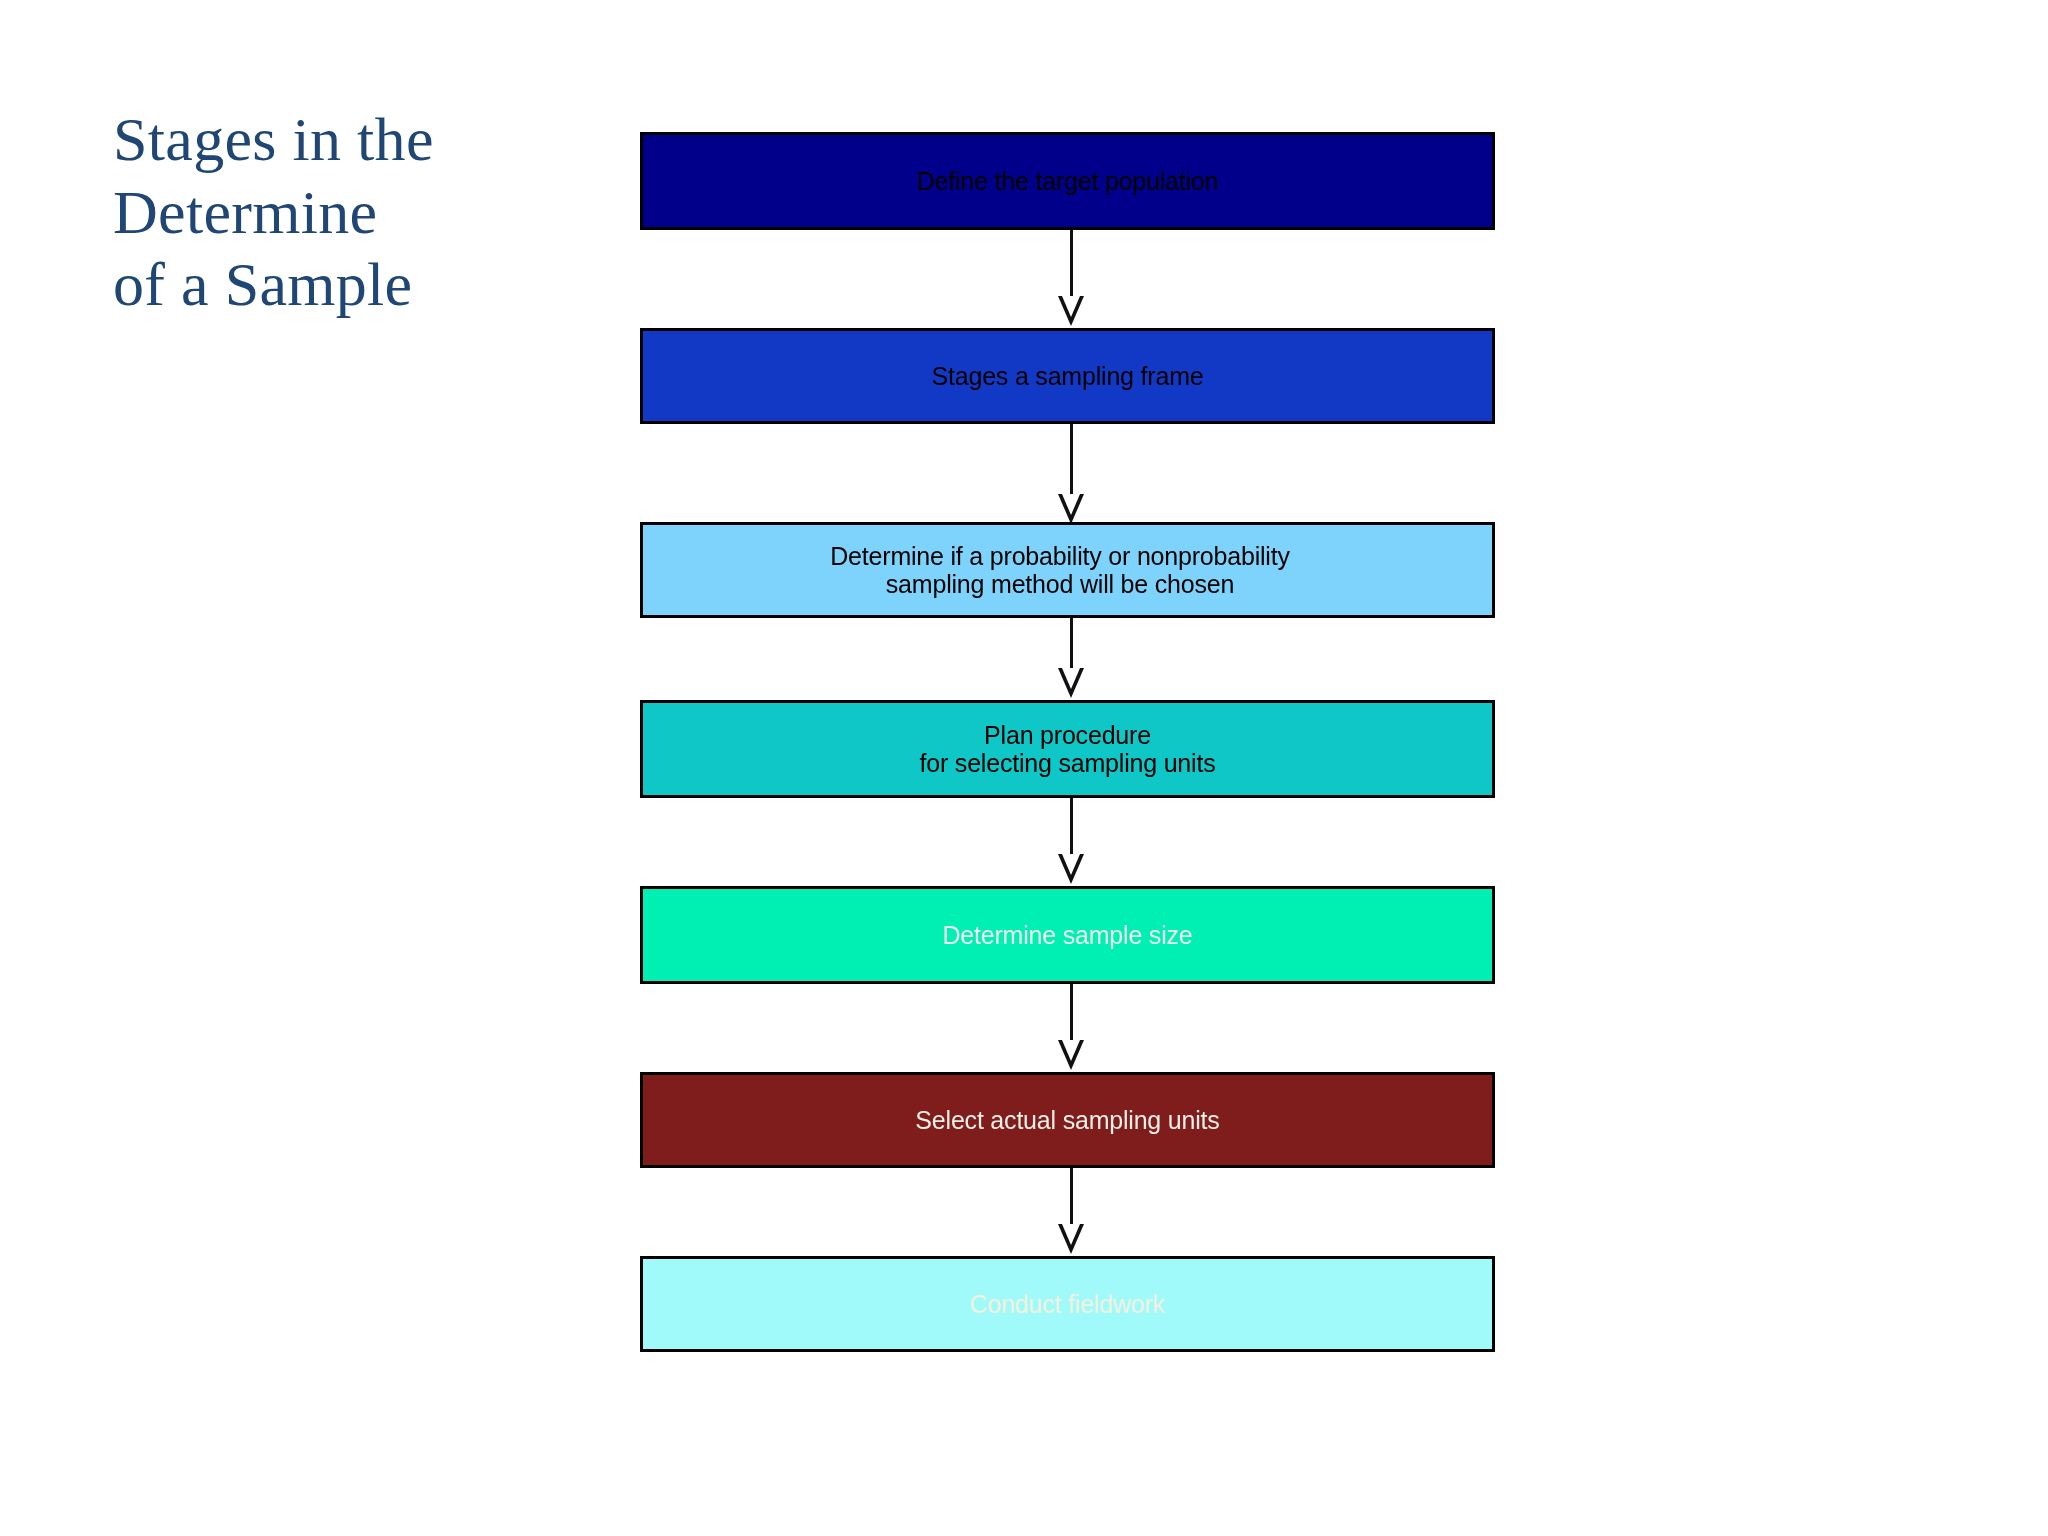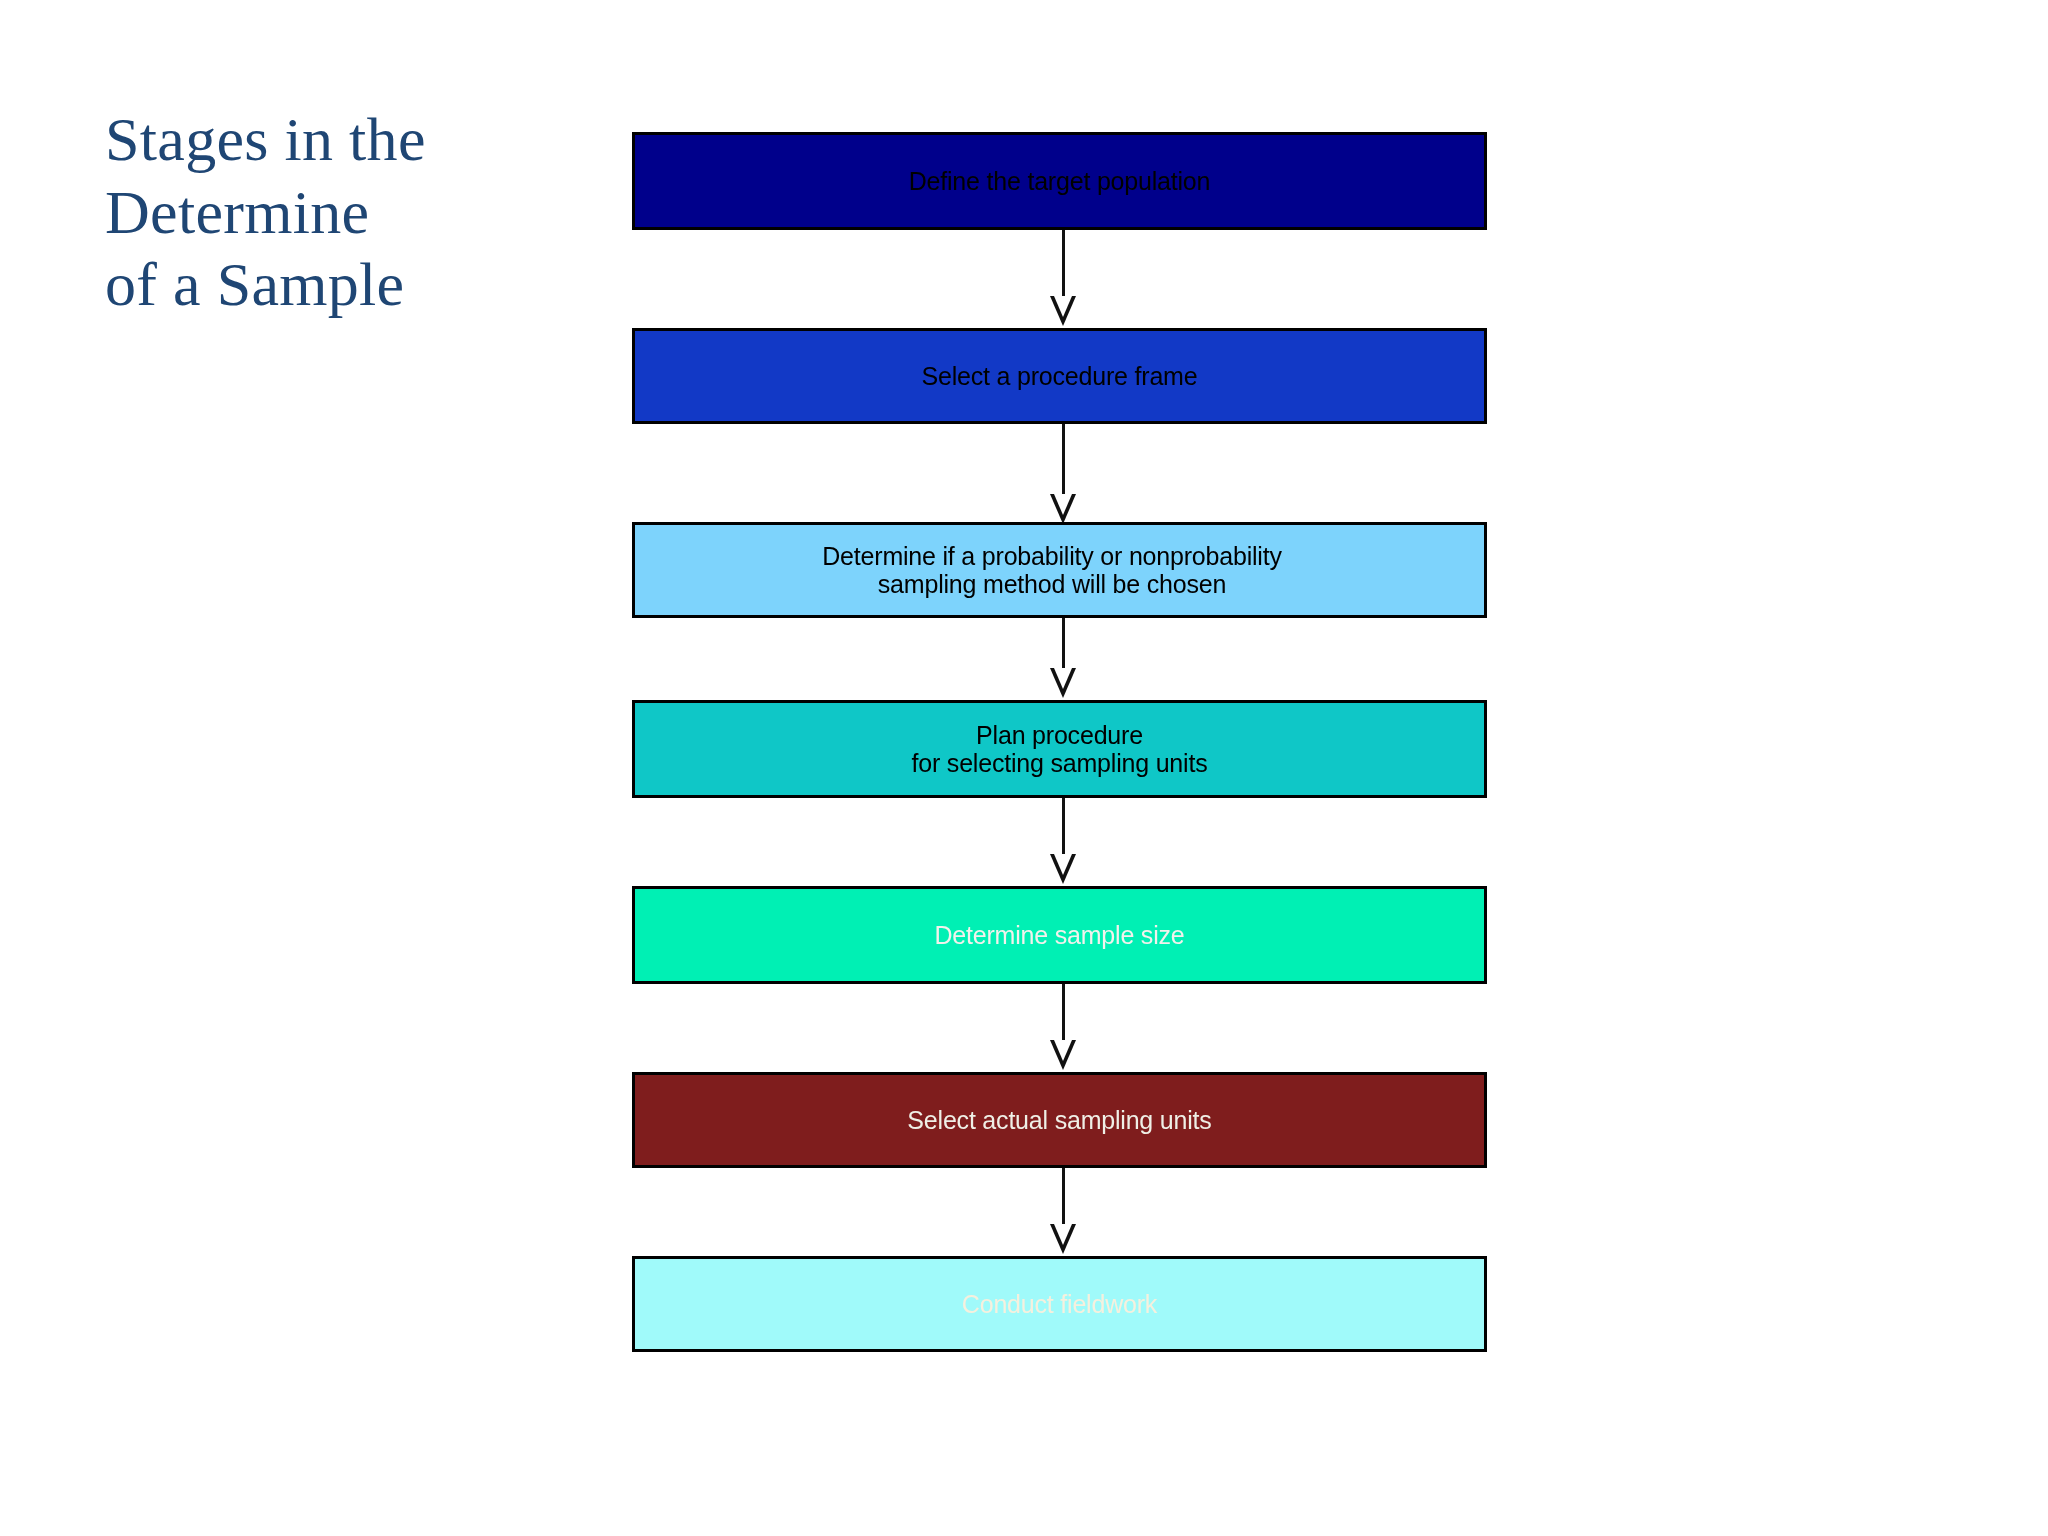--- a/index.html
+++ b/index.html
@@ -10,20 +10,21 @@
   }
   body {
     font-family: "Liberation Sans", sans-serif;
   }
   #slide {
     position: relative;
     width: 1992px;
     height: 1536px;
     background: #ffffff;
     overflow: hidden;
+    margin-left: 8px;
   }
 
   
   #title-block {
     position: absolute;
     left: 105px;
     top: 103px;
     width: 470px;
     font-family: "Liberation Serif", "DejaVu Serif", serif;
     color: #1F4674;
@@ -148,21 +149,21 @@
     <div class="node n1" style="background: rgb(0, 0, 139); border-color: rgb(0, 0, 0); color: rgb(0, 0, 0);">
       <span class="nlabel">Define the target population</span>
     </div>
 
     <div class="connector c1">
       <div class="stem" style="background: rgb(17, 17, 17);"></div>
       <div class="head" style="border-top-color: rgb(17, 17, 17);"></div>
     </div>
 
     <div class="node n2" style="background: rgb(18, 57, 198); border-color: rgb(0, 0, 0); color: rgb(0, 0, 0);">
-      <span class="nlabel">Select a procedure frame</span>
+      <span class="nlabel">Stages a sampling frame</span>
     </div>
 
     <div class="connector c2">
       <div class="stem" style="background: rgb(17, 17, 17);"></div>
       <div class="head" style="border-top-color: rgb(17, 17, 17);"></div>
     </div>
 
     <div class="node n3" style="background: #7dd3fc; border-color: rgb(0, 0, 0); color: rgb(0, 0, 0);">
       <span class="nlabel">Determine if a probability or nonprobability
 sampling method will be chosen</span>

